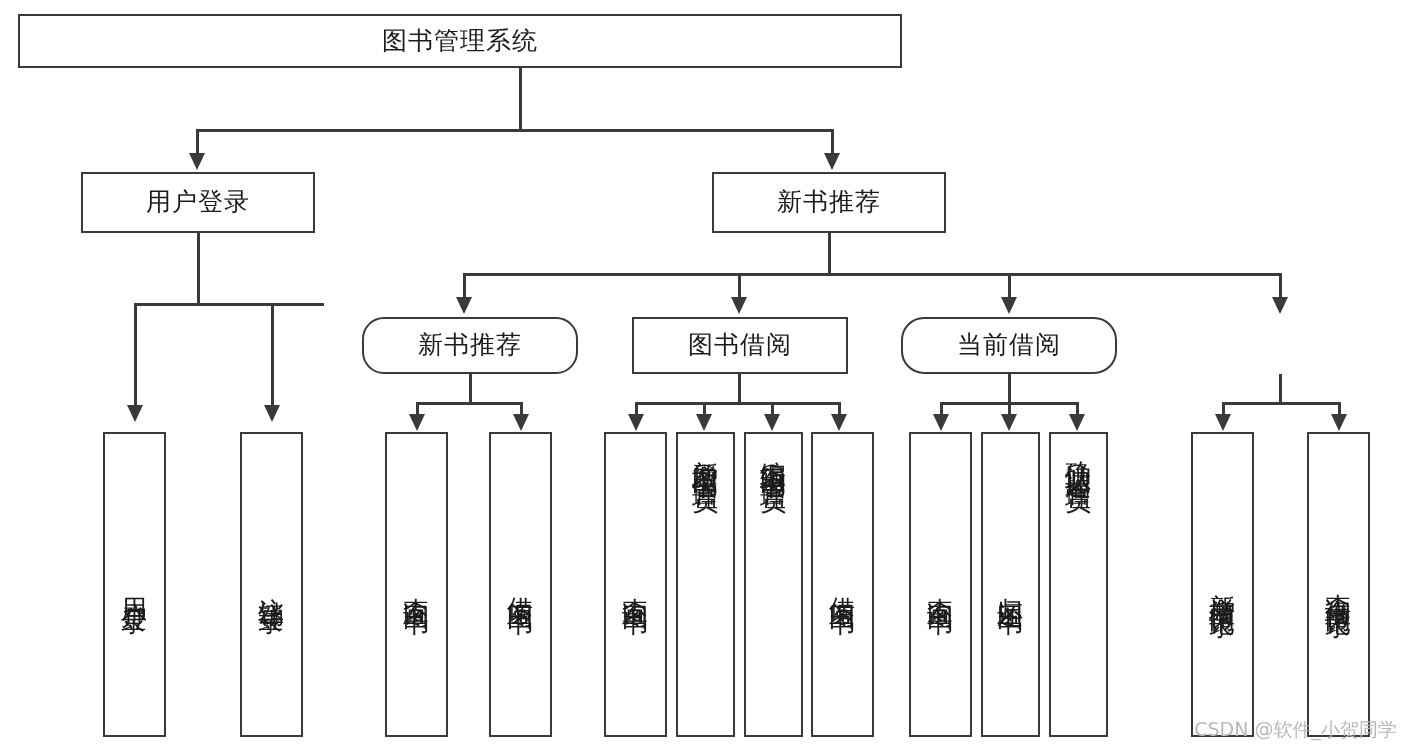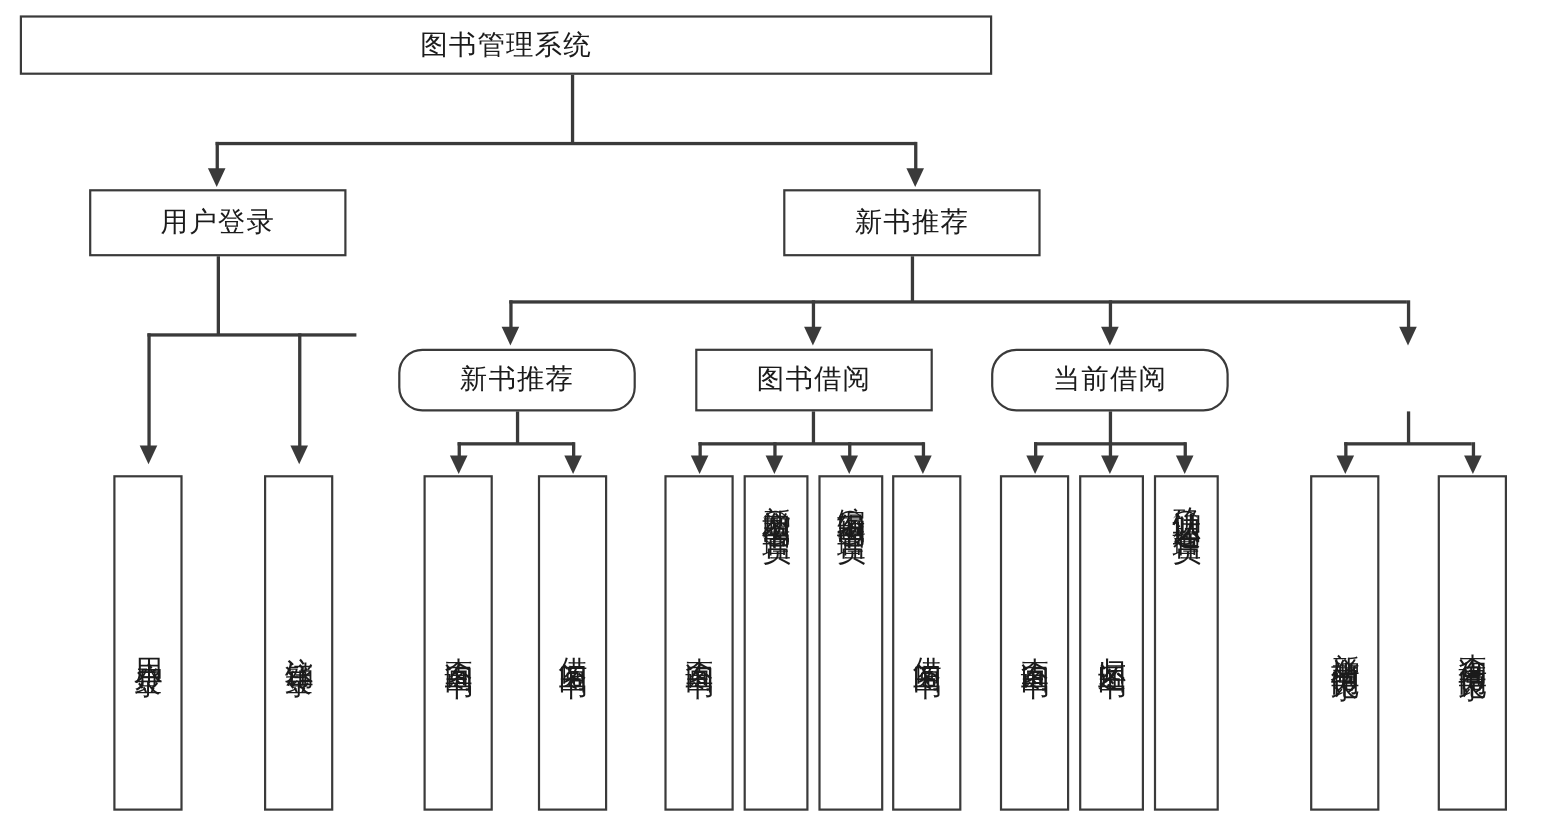--- a/index.html
+++ b/index.html
@@ -213,14 +213,15 @@
     <span class="lbl">确认归还（管理员）</span>
   </div>
 
   <div class="node leaf center" style="left:1191px; top:432px; width:63px; height:305px;">
     <span class="lbl">新增借阅记录</span>
   </div>
   <div class="node leaf center" style="left:1307px; top:432px; width:63px; height:305px;">
     <span class="lbl">查询借阅记录</span>
   </div>
 
+  <div id="watermark">CSDN @软件_小贺同学</div>
 
 </div>
 
 </body></html>

